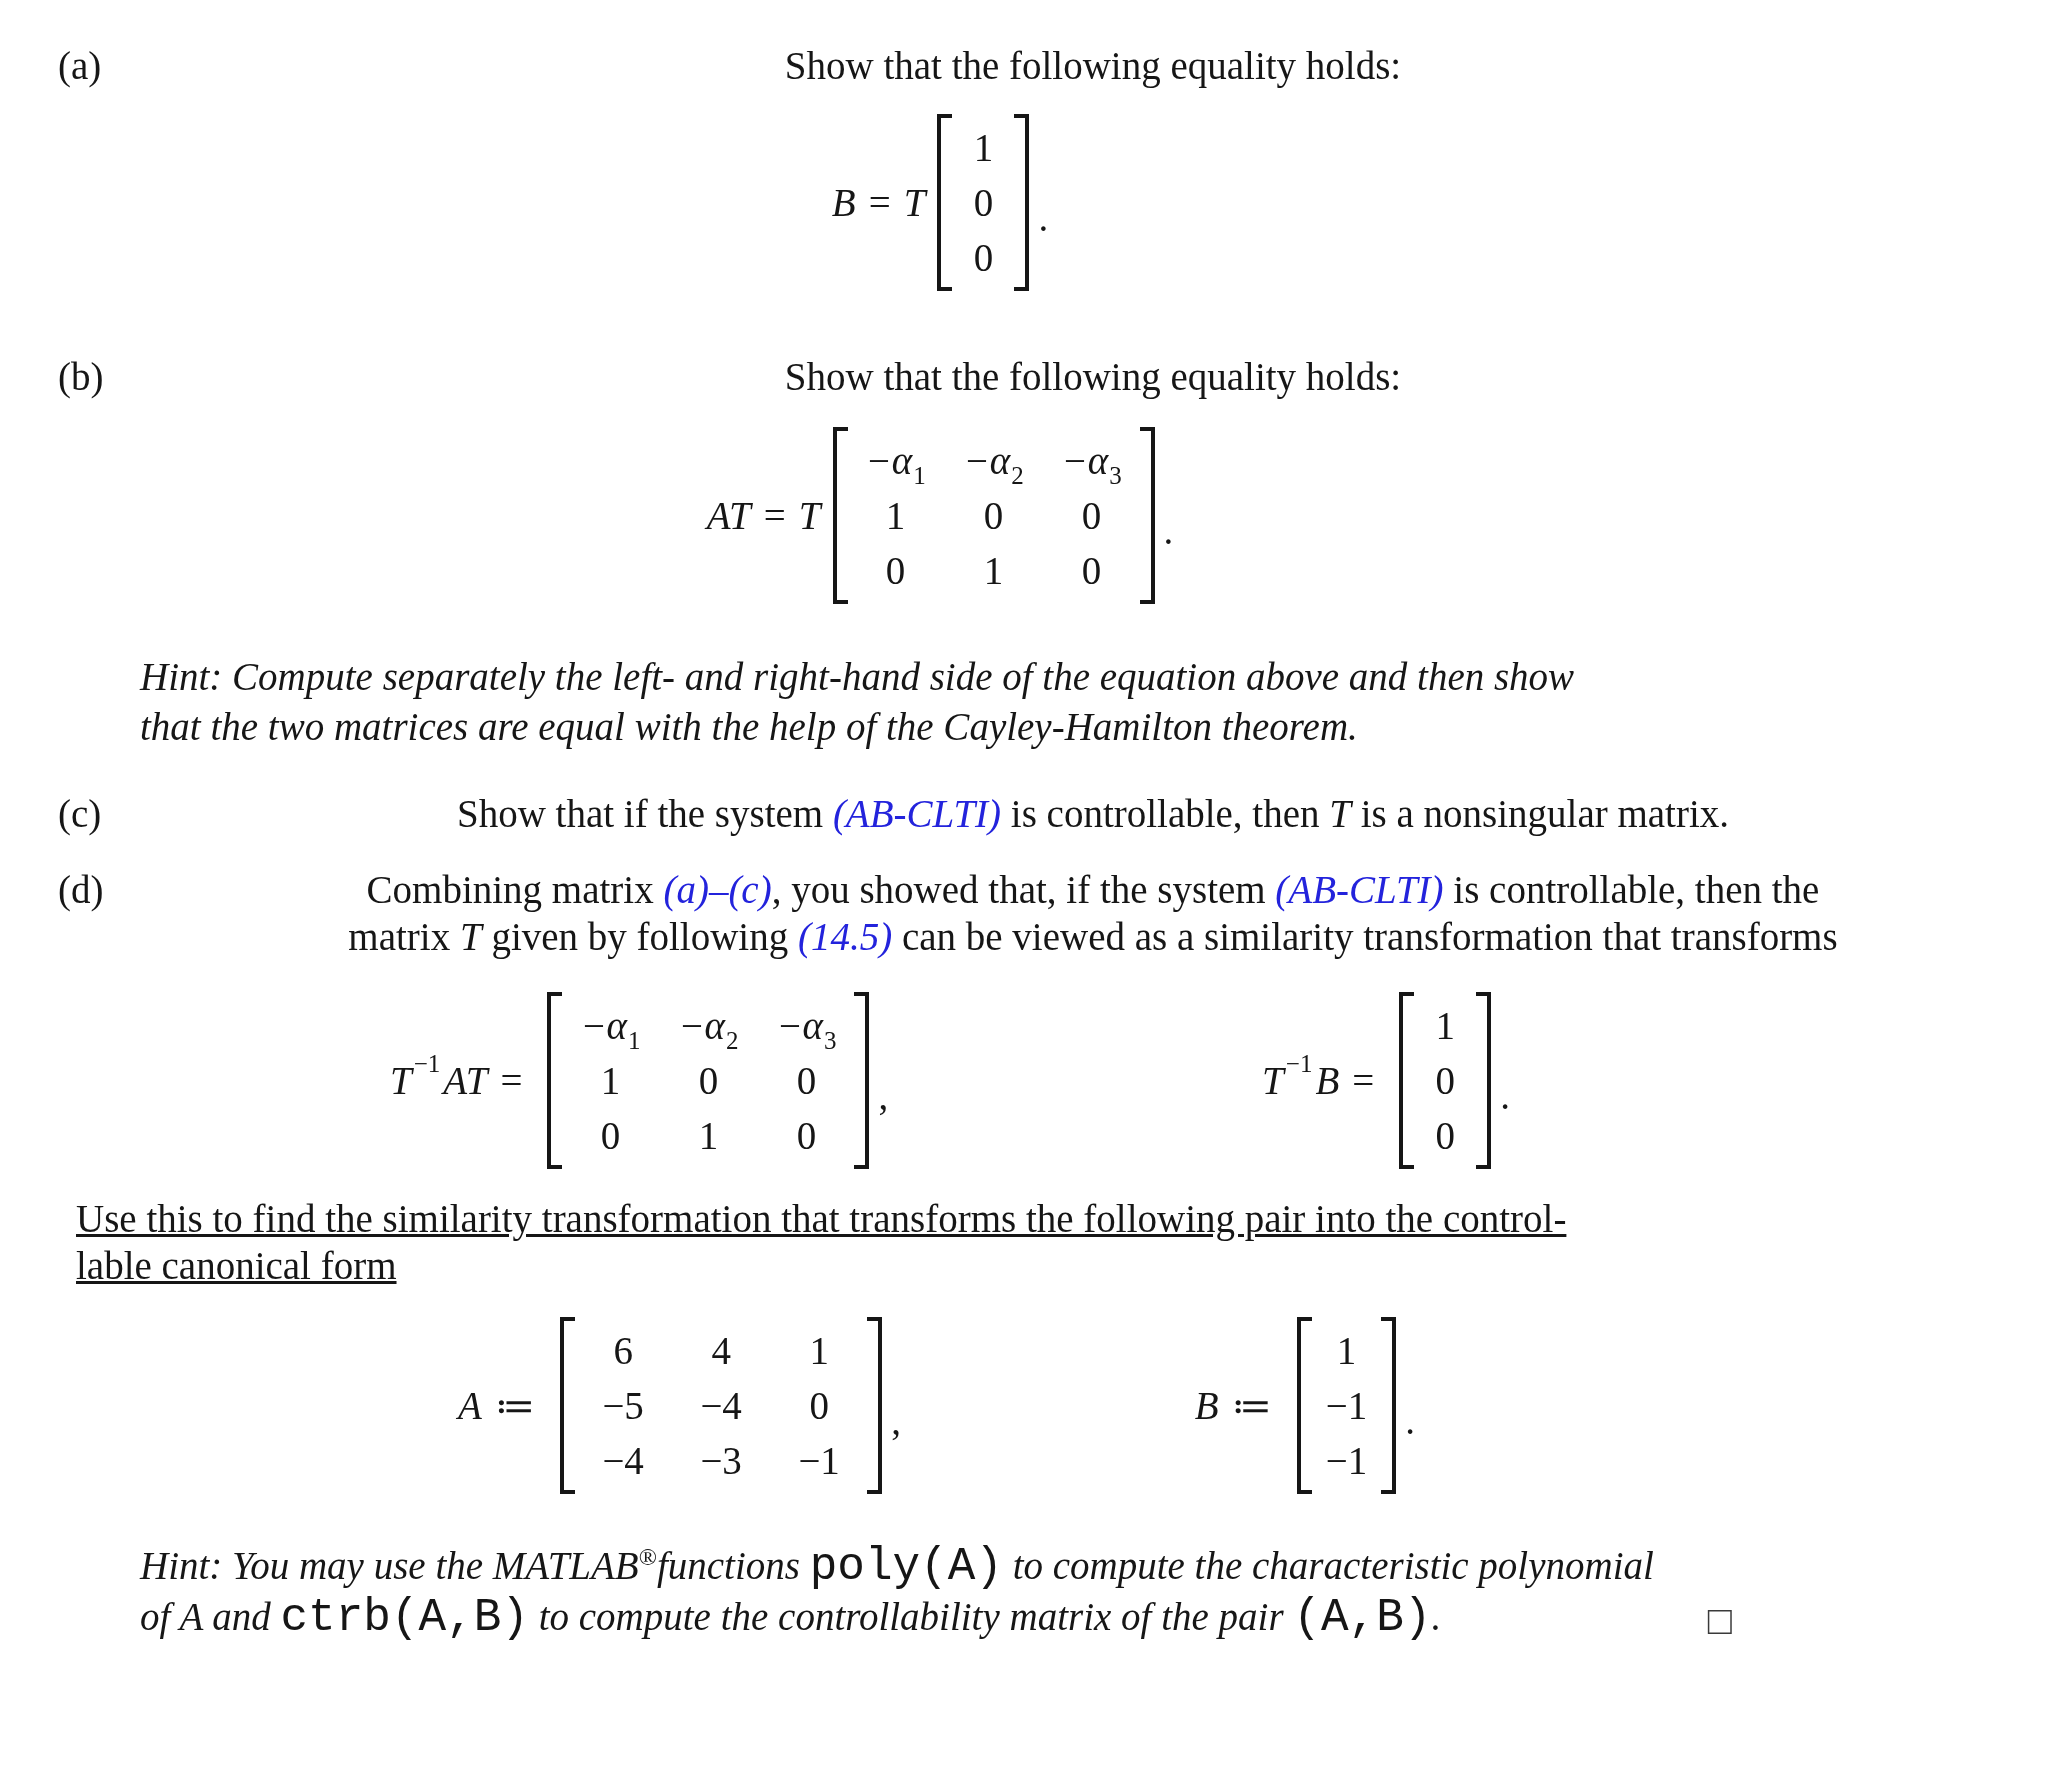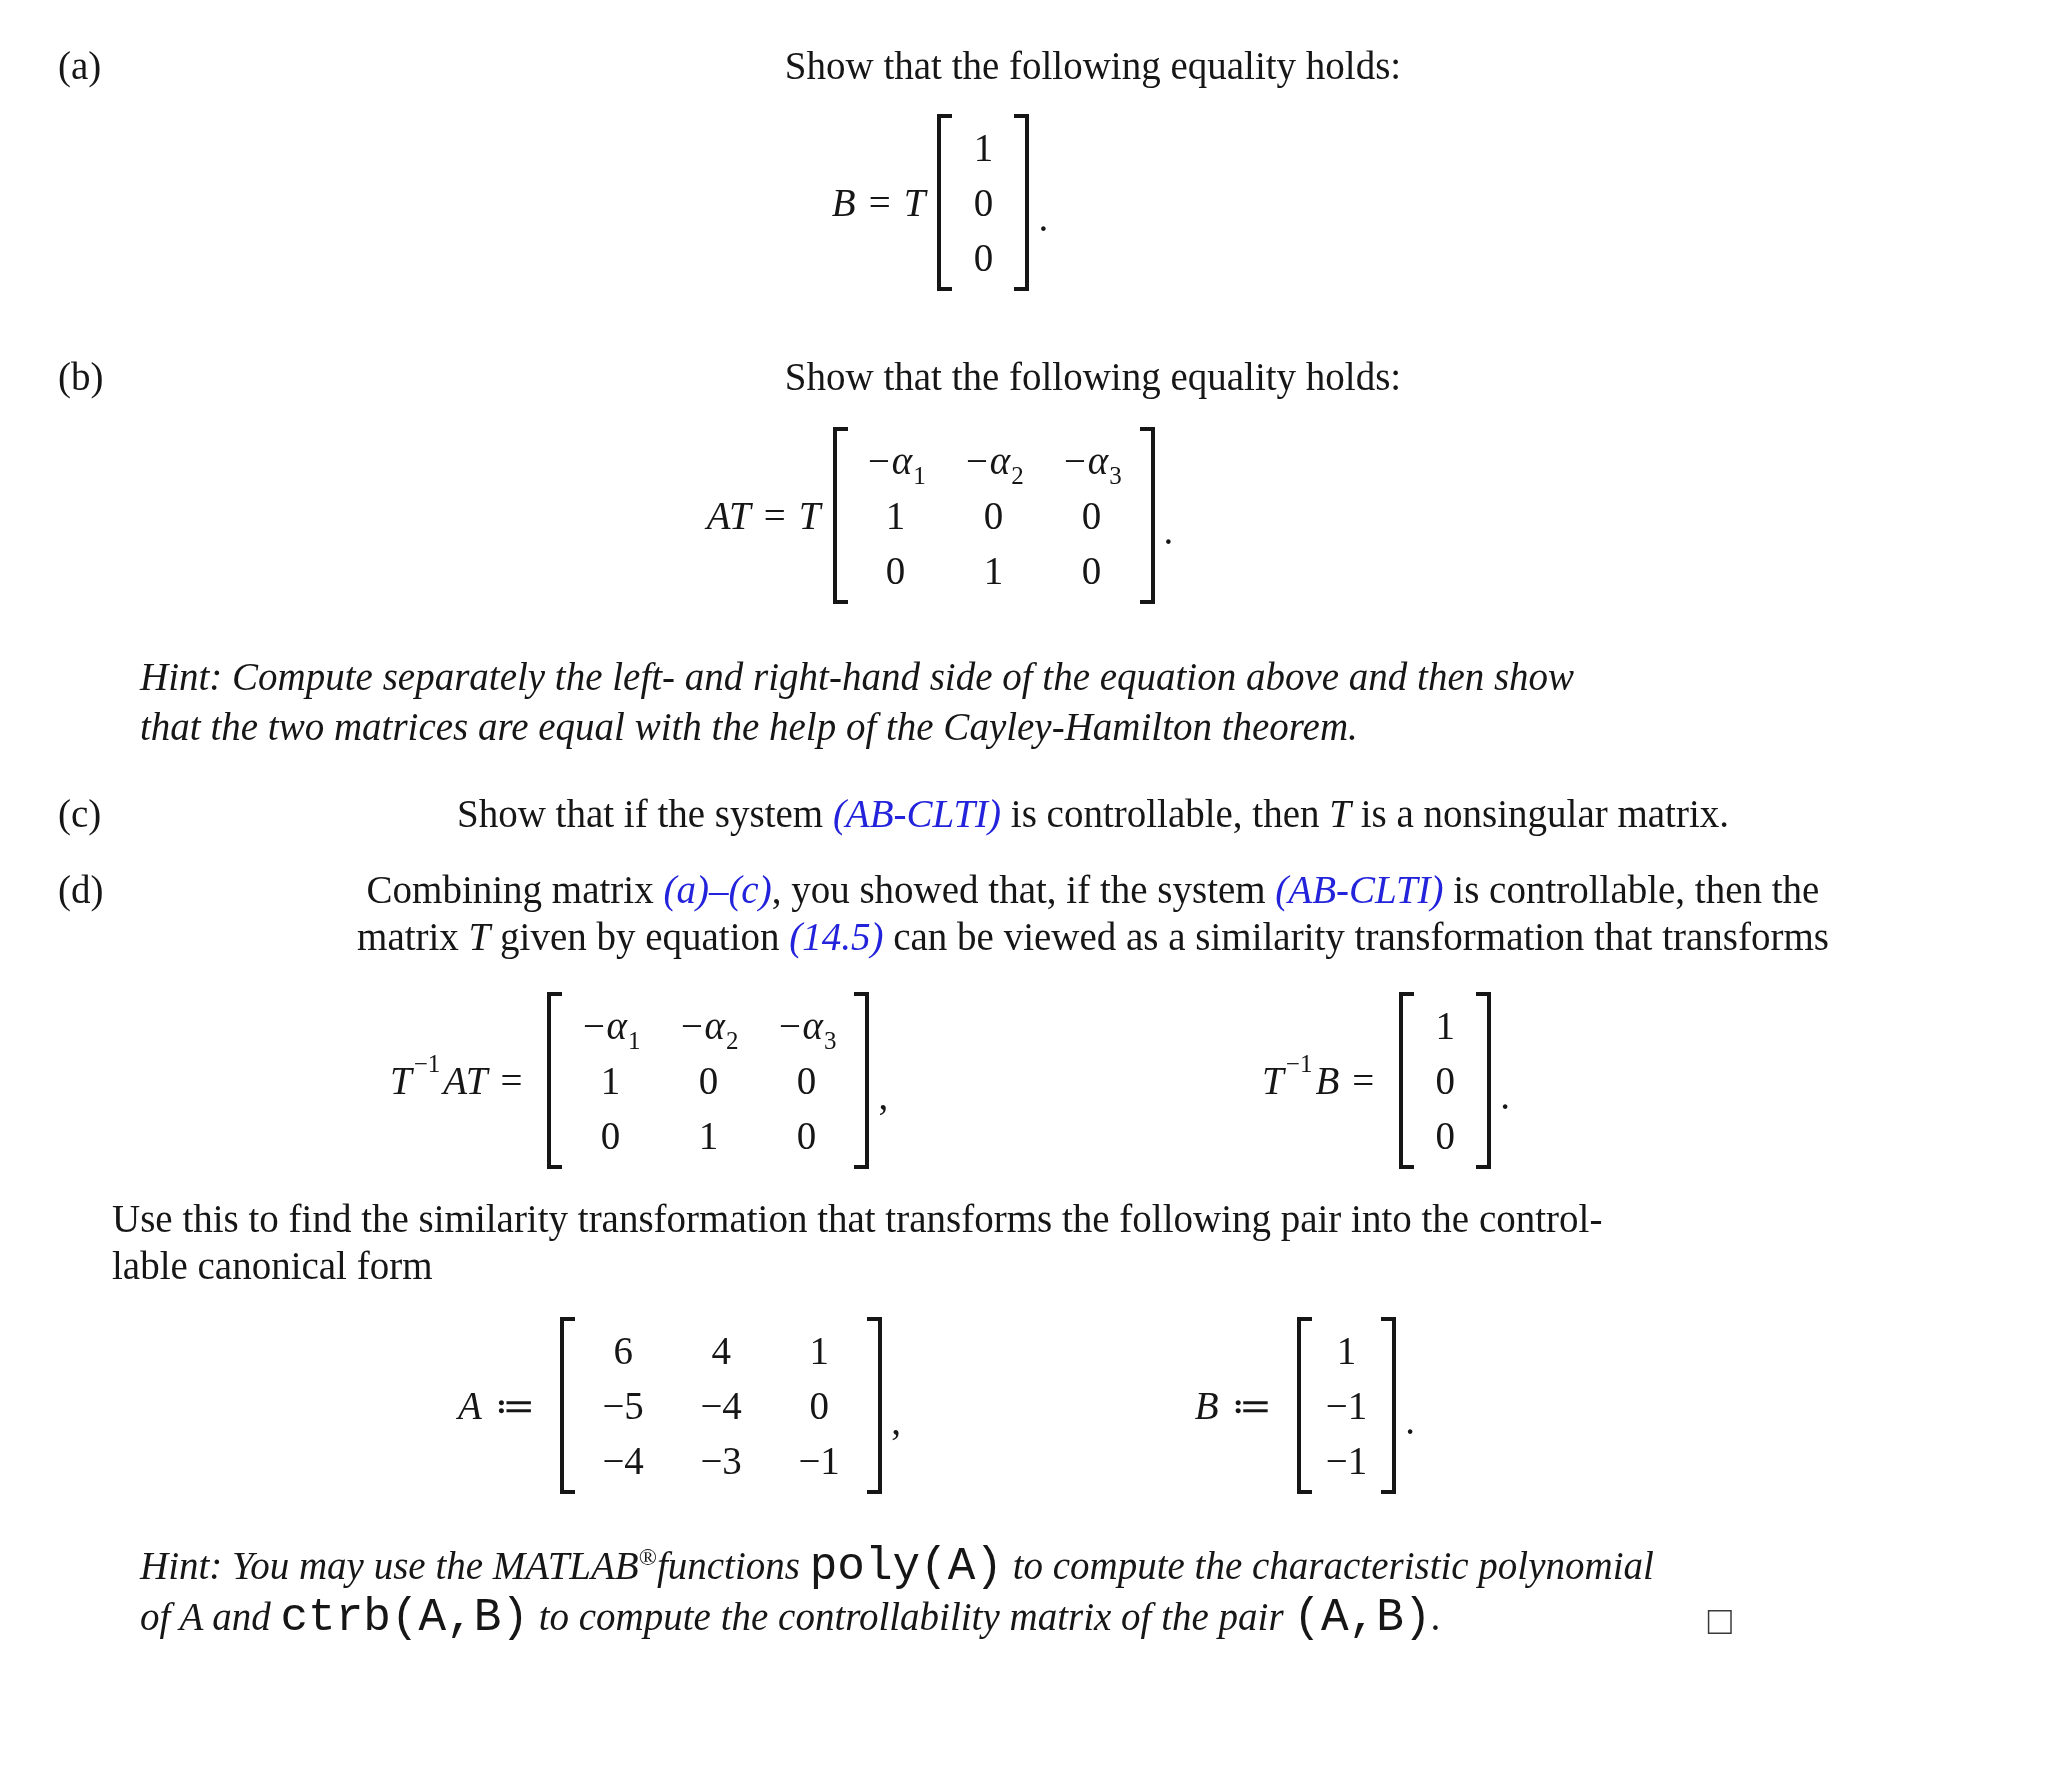--- a/index.html
+++ b/index.html
@@ -79,21 +79,21 @@
   .tail { margin-left: 9px; transform: translateY(15px); }
 
   
   .hint-block {
     margin-left: 140px;
     width: 1600px;
     font-style: italic;
     position: relative;
   }
   .hint-block .line { line-height: 50px; }
-  .plain-block { margin-left: 112px; width: 1600px; }
+  .plain-block { margin-left: 76px; width: 1600px; text-decoration: underline; }
   .mono {
     font-family: "Liberation Mono", "DejaVu Sans Mono", monospace;
     font-style: normal;
     font-size: 46px;
     margin-top: 36px;
   }
   .reg { font-size: 24px; vertical-align: 14px; font-style: normal; }
   .qed {
     position: absolute;
     right: 8px;
@@ -191,21 +191,21 @@
     </div>
   </div>
 
   <div class="part" id="part-d">
     <div class="plabel">(d)</div>
     <div class="pbody">
       <div class="line">
         <span>Combining matrix </span><span class="link">(a)–(c)</span><span>, you showed that, if the system </span><span class="link">(AB-CLTI)</span><span> is controllable, then the</span>
       </div>
       <div class="line">
-        <span>matrix </span><span class="mvar">T</span><span> given by equation </span><span class="link">(14.5)</span><span> can be viewed as a similarity transformation that transforms</span>
+        <span>matrix </span><span class="mvar">T</span><span> given by following </span><span class="link">(14.5)</span><span> can be viewed as a similarity transformation that transforms</span>
       </div>
     </div>
   </div>
 
   <div class="eq-row" id="eq-d">
     <span class="eq pos-d1">
       <span class="mi">T</span>
         <span class="sup">−1</span>
         <span class="mi">AT</span>
       <span class="rel">=</span>

